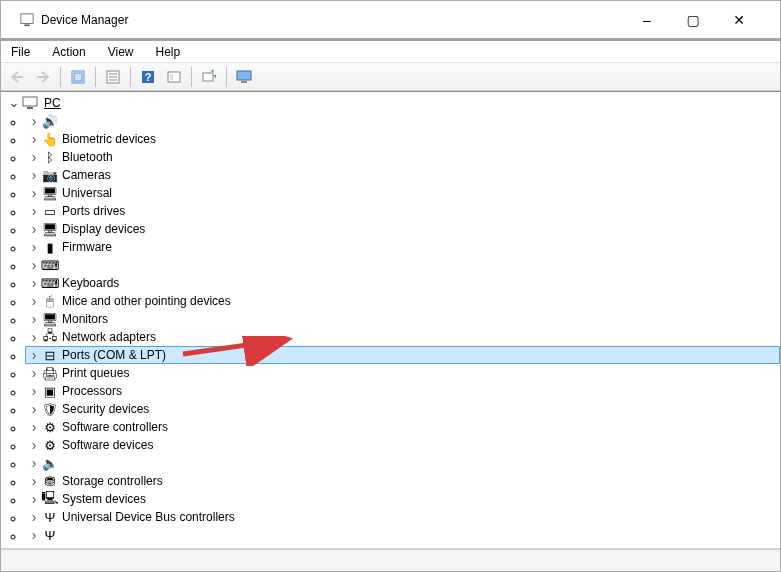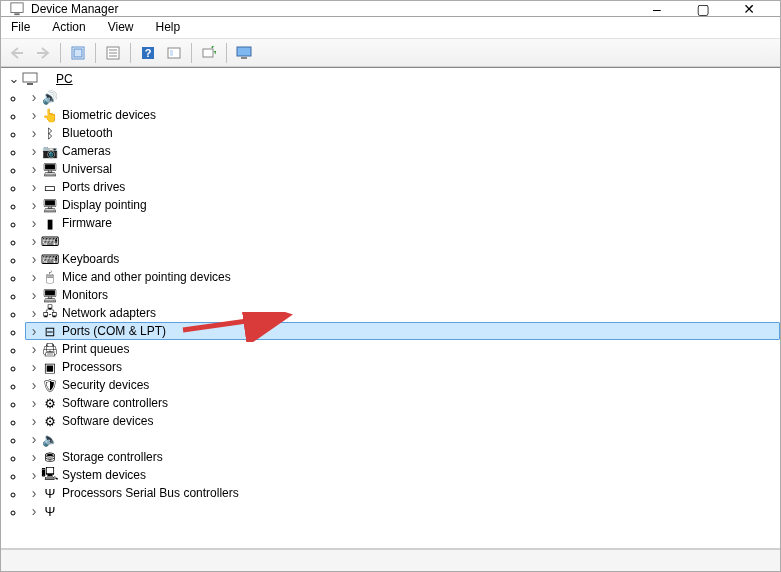--- a/index.html
+++ b/index.html
@@ -1,22 +1,22 @@
 <!DOCTYPE html>
 <html><head>
 <meta charset="utf-8">
 <style>
   * { box-sizing: border-box; margin: 0; padding: 0; }
   body { font-family: "Segoe UI", Tahoma, sans-serif; font-size: 12px; background: #fff; width: 781px; height: 572px; overflow: hidden; border: 1px solid #aaa; display: flex; flex-direction: column; }
-  .titlebar { height: 16px; display: flex; align-items: center; padding: 0 8px; border-bottom: 1px solid #a3a3a3; }
+  .titlebar { height: 40px; display: flex; align-items: center; padding: 0 18px; border-bottom: 3px solid #a3a3a3; }
   .titlebar .app-icon { width: 16px; height: 16px; margin-right: 6px; display:inline-flex; align-items:center; justify-content:center; }
   .titlebar .title { font-size: 12px; flex: 1; }
   .win-controls { display: flex; gap: 0; margin-left: auto; }
   .win-btn { width: 46px; height: 30px; display: flex; align-items: center; justify-content: center; font-size: 14px; cursor: pointer; }
-  .menubar { height: 22px; padding: 2px 6px; display: flex; gap: 14px; align-items: flex-end; border-bottom: 1px solid #e0e0e0; }
+  .menubar { height: 22px; padding: 2px 6px; display: flex; gap: 14px; align-items: center; border-bottom: 1px solid #e0e0e0; }
   .menu-item { font-size: 12px; cursor: pointer; padding: 2px 4px; }
   .toolbar { height: 28px; padding: 2px 4px; display: flex; align-items:center; gap:2px; border-bottom: 1px solid #d0d0d0; background: linear-gradient(#fafafa,#f0f0f0); }
   .tbtn { width: 24px; height: 22px; display:flex; align-items:center; justify-content:center; border:1px solid transparent; cursor:pointer; }
   .tbtn.disabled { opacity:.4; cursor:default; }
   .tsep { width:1px; height:20px; background:#c0c0c0; margin:0 3px; }
   .content { flex:1; overflow:auto; padding: 2px 0; border-top:1px solid #888; border-bottom:1px solid #d0d0d0; position:relative; }
   .tree { list-style:none; }
   .tree-root { padding-left: 4px; }
   .node { display:flex; align-items:center; height:18px; padding:0 2px; cursor:pointer; white-space:nowrap; }
   .node.selected { border:1px solid #5aa0e0; background:#cce8ff; border-radius:1px; height:18px; padding:0 1px; }
@@ -116,21 +116,21 @@
   <ul class="tree tree-root">
     <li>
       <div class="node root-node">
         <span class="expander expanded"></span>
         <span class="node-icon">
           <svg width="16" height="14" viewBox="0 0 16 14">
               <rect x="1" y="1" width="14" height="9" fill="#fff" stroke="#666"></rect>
               <rect x="5" y="11" width="6" height="2" fill="#666"></rect>
             </svg>
         </span>
-        <span class="node-label" style="margin-left:14px;text-decoration:underline;">PC</span>
+        <span class="node-label" style="margin-left:2px;text-decoration:underline;">PC</span>
       </div>
       <ul class="children" id="cat-list">
           <li>
             <div class="node">
               <span class="expander collapsed"></span>
               <span class="node-icon">🔊</span>
             </div>
           </li>
           <li>
             <div class="node">
@@ -164,21 +164,21 @@
             <div class="node">
               <span class="expander collapsed"></span>
               <span class="node-icon">▭</span>
               <span class="node-label">Ports drives</span>
             </div>
           </li>
           <li>
             <div class="node">
               <span class="expander collapsed"></span>
               <span class="node-icon">🖥</span>
-              <span class="node-label">Display pointing</span>
+              <span class="node-label">Display devices</span>
             </div>
           </li>
           <li>
             <div class="node">
               <span class="expander collapsed"></span>
               <span class="node-icon">▮</span>
               <span class="node-label">Firmware</span>
             </div>
           </li>
           <li>
@@ -274,21 +274,21 @@
             <div class="node">
               <span class="expander collapsed"></span>
               <span class="node-icon">🖳</span>
               <span class="node-label">System devices</span>
             </div>
           </li>
           <li>
             <div class="node">
               <span class="expander collapsed"></span>
               <span class="node-icon">Ψ</span>
-              <span class="node-label">Processors Serial Bus controllers</span>
+              <span class="node-label">Universal Device Bus controllers</span>
             </div>
           </li>
           <li>
             <div class="node">
               <span class="expander collapsed"></span>
               <span class="node-icon">Ψ</span>
             </div>
           </li>
         </ul>
     </li>

